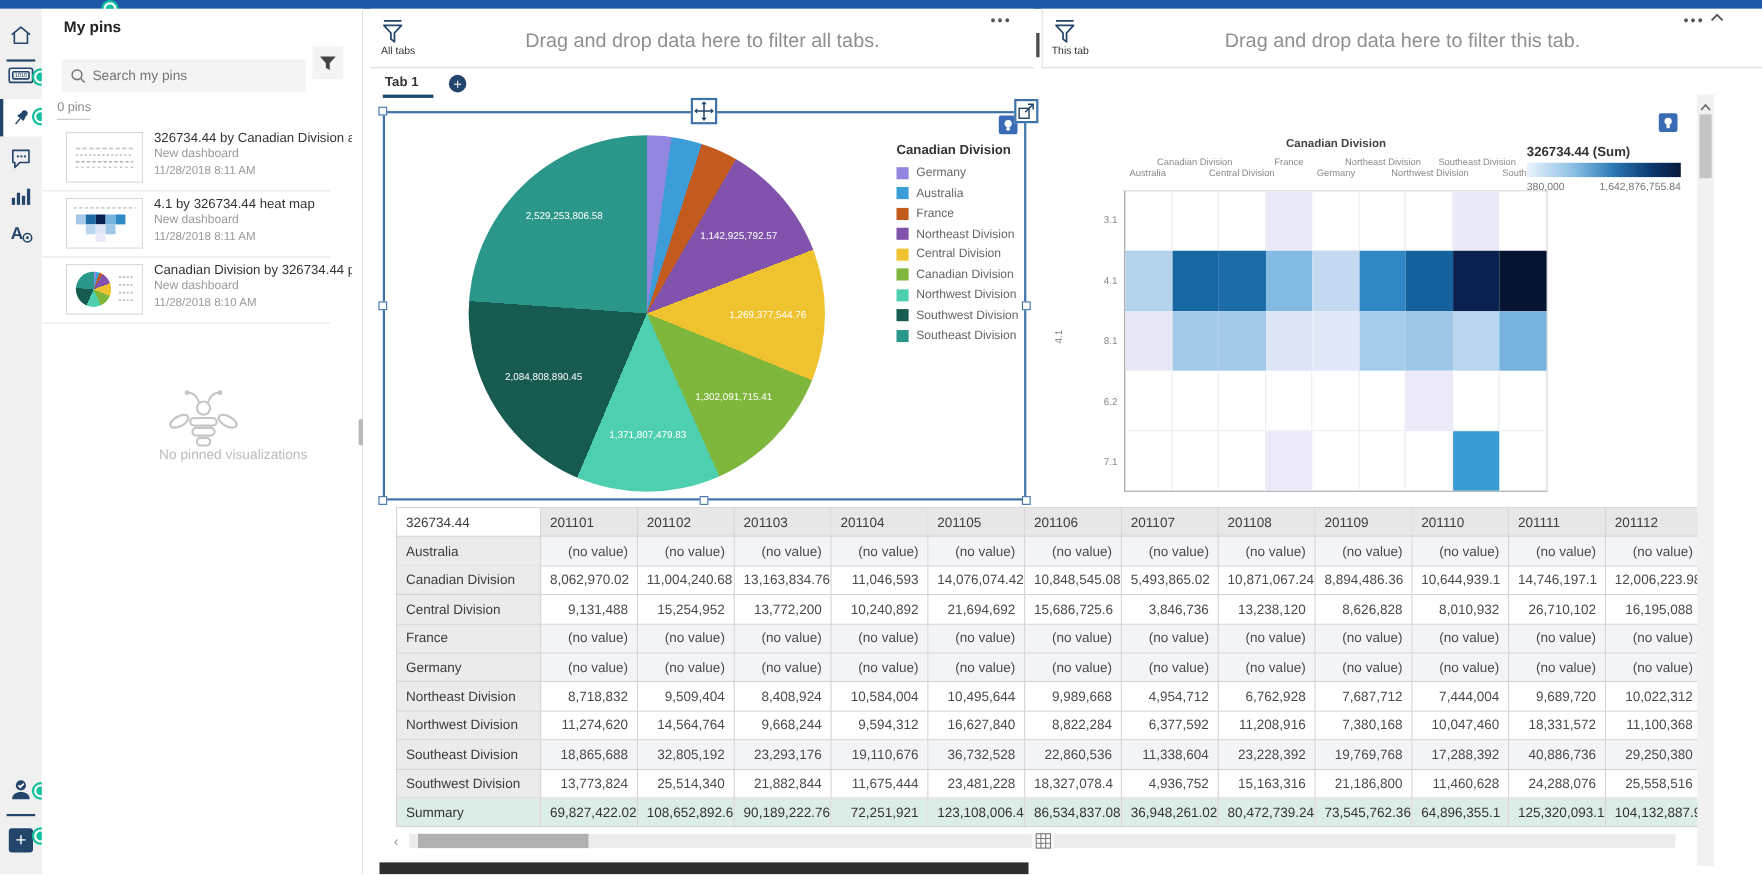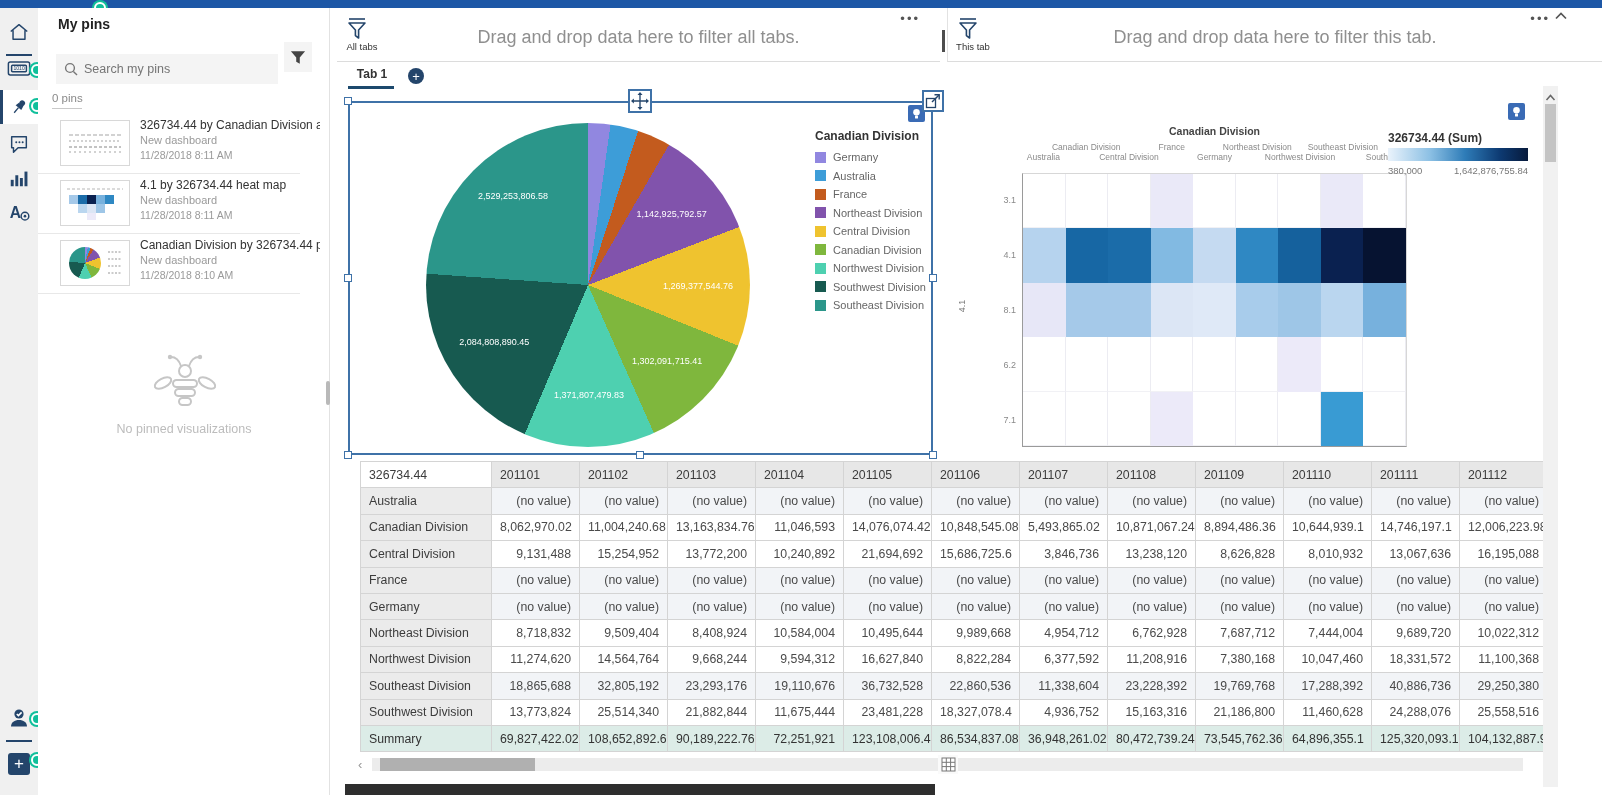--- a/index.html
+++ b/index.html
@@ -43,21 +43,21 @@
   #fb-left{left:337px;width:603px;}
   #fb-right{left:947px;width:655px;border-left:1px solid #e2e2e2;}
   .fb-funnel{position:absolute;left:10px;top:9px;}
   .fb-label{position:absolute;left:2px;top:33px;width:46px;text-align:center;font-size:9.5px;color:#333;}
   .fb-placeholder{position:absolute;left:0;top:19px;width:100%;text-align:center;font-size:18px;color:#8f8f8f;}
   .fb-menu{position:absolute;top:2px;font-size:13px;color:#555;letter-spacing:2px;background:none;border:none;cursor:pointer;}
   #fb-drag{left:942px;top:30px;width:3px;height:22px;background:#4d4d4d;}
   #fb-collapse{left:1548px;top:9px;background:none;border:none;cursor:pointer;}
 
   
-  #tab1{left:350px;top:67px;width:44px;text-align:center;font-size:12px;font-weight:bold;color:#333;cursor:pointer;}
+  #tab1{left:350px;top:67px;width:44px;text-align:left;font-size:12px;font-weight:bold;color:#333;cursor:pointer;}
   #tab1-underline{left:348px;top:86px;width:46px;height:3px;background:#1c496d;}
   #add-tab{left:408px;top:68px;width:16px;height:16px;border-radius:50%;background:#24456b;color:#fff;font-size:13px;line-height:15px;text-align:center;border:none;cursor:pointer;padding:0;}
 
   
   #pie-widget{left:348px;top:101px;width:585px;height:354px;border:2px solid #3f72a8;box-sizing:border-box;background:#fff;}
   #pie-circle{position:absolute;left:76px;top:20px;width:324px;height:324px;border-radius:50%;}
   .pie-label{position:absolute;transform:translate(-50%,-50%);font-size:9px;color:#fff;white-space:nowrap;}
   #pie-legend{position:absolute;left:465px;top:26px;width:118px;}
   #pie-legend-title{font-size:12px;font-weight:bold;color:#333;margin-bottom:8px;}
   .legend-item{display:flex;align-items:center;margin-bottom:6.5px;cursor:pointer;}
@@ -258,21 +258,21 @@
         <circle cx="20" cy="5" r="2.2" fill="#c6c6c6"></circle>
       <path d="M39 14 Q42 5 49 5" fill="none" stroke="#c6c6c6" stroke-width="2"></path>
         <circle cx="50" cy="5" r="2.2" fill="#c6c6c6"></circle>
       <circle cx="35" cy="19" r="6" fill="none" stroke="#c6c6c6" stroke-width="2"></circle>
       <rect x="23" y="28" width="24" height="7" rx="3.5" fill="none" stroke="#c6c6c6" stroke-width="2"></rect>
       <rect x="25" y="37" width="20" height="7" rx="3.5" fill="none" stroke="#c6c6c6" stroke-width="2"></rect>
       <rect x="29" y="46" width="12" height="7" rx="3.5" fill="none" stroke="#c6c6c6" stroke-width="2"></rect>
       <ellipse cx="13" cy="31" rx="9" ry="4.5" fill="none" stroke="#c6c6c6" stroke-width="2" transform="rotate(-28 13 31)"></ellipse>
       <ellipse cx="57" cy="31" rx="9" ry="4.5" fill="none" stroke="#c6c6c6" stroke-width="2" transform="rotate(28 57 31)"></ellipse>
     </svg>
-    <div class="abs" id="empty-text" style="left:0;top:414px;">No pinned visualizations</div>
+    <div class="abs" id="empty-text" style="left:0;top:398px;padding-left:28px;">No pinned visualizations</div>
   </div>
 
   <div class="abs" id="splitter"></div>
 
   <div class="abs filterbar" id="fb-left">
     <svg class="fb-funnel" width="20" height="23" viewBox="0 0 20 23">
         <path d="M2 2 H18" class="icon-navy" stroke-width="2"></path>
         <path d="M2 6 L8.4 13 V18.6 L11.6 21 V13 L18 6 Z" class="icon-navy" stroke-width="1.5" stroke-linejoin="round"></path>
       </svg>
     <div class="fb-label">All tabs</div>
@@ -515,21 +515,21 @@
           <td>9,131,488</td>
           <td>15,254,952</td>
           <td>13,772,200</td>
           <td>10,240,892</td>
           <td>21,694,692</td>
           <td>15,686,725.6</td>
           <td>3,846,736</td>
           <td>13,238,120</td>
           <td>8,626,828</td>
           <td>8,010,932</td>
-          <td>13,067,636</td>
+          <td>26,710,102</td>
           <td>16,195,088</td>
         </tr>
         <tr class="shaded">
           <th>France</th>
           <td>(no value)</td>
           <td>(no value)</td>
           <td>(no value)</td>
           <td>(no value)</td>
           <td>(no value)</td>
           <td>(no value)</td>

